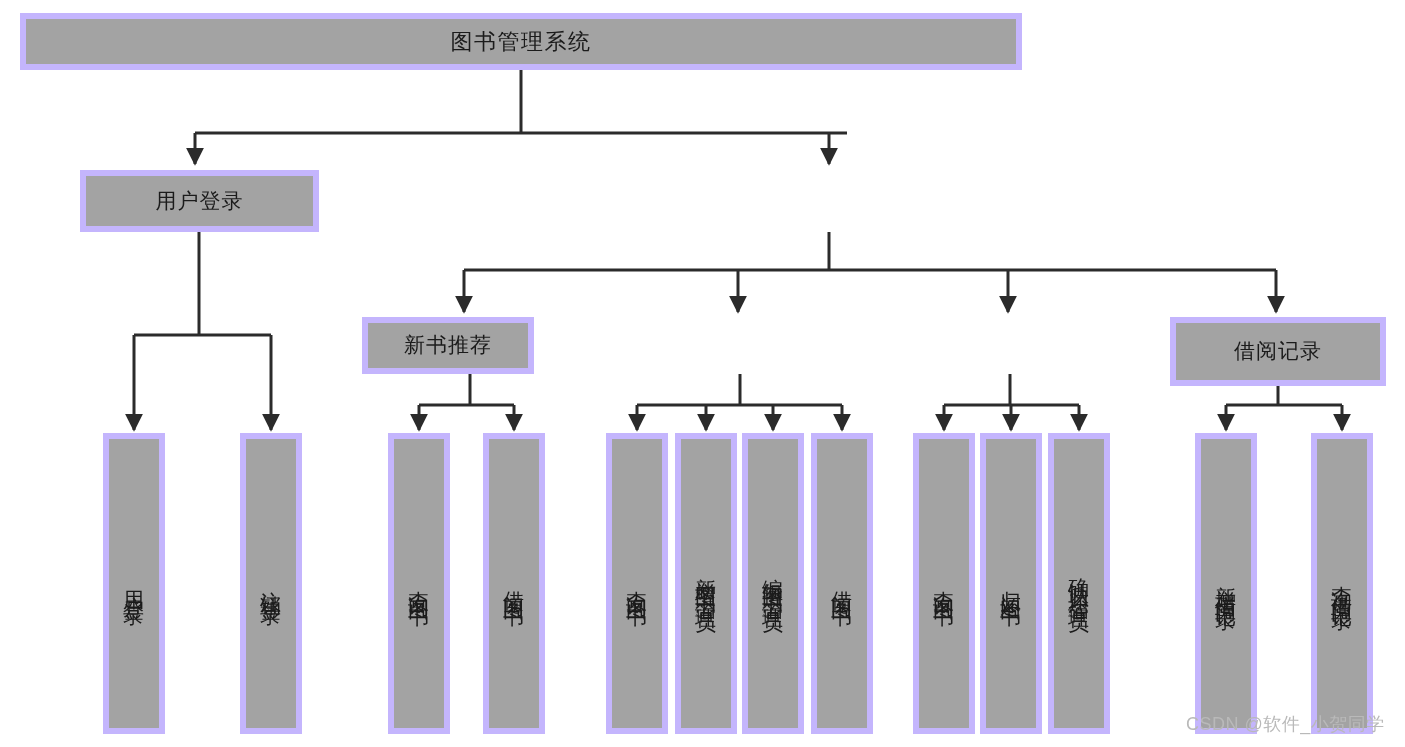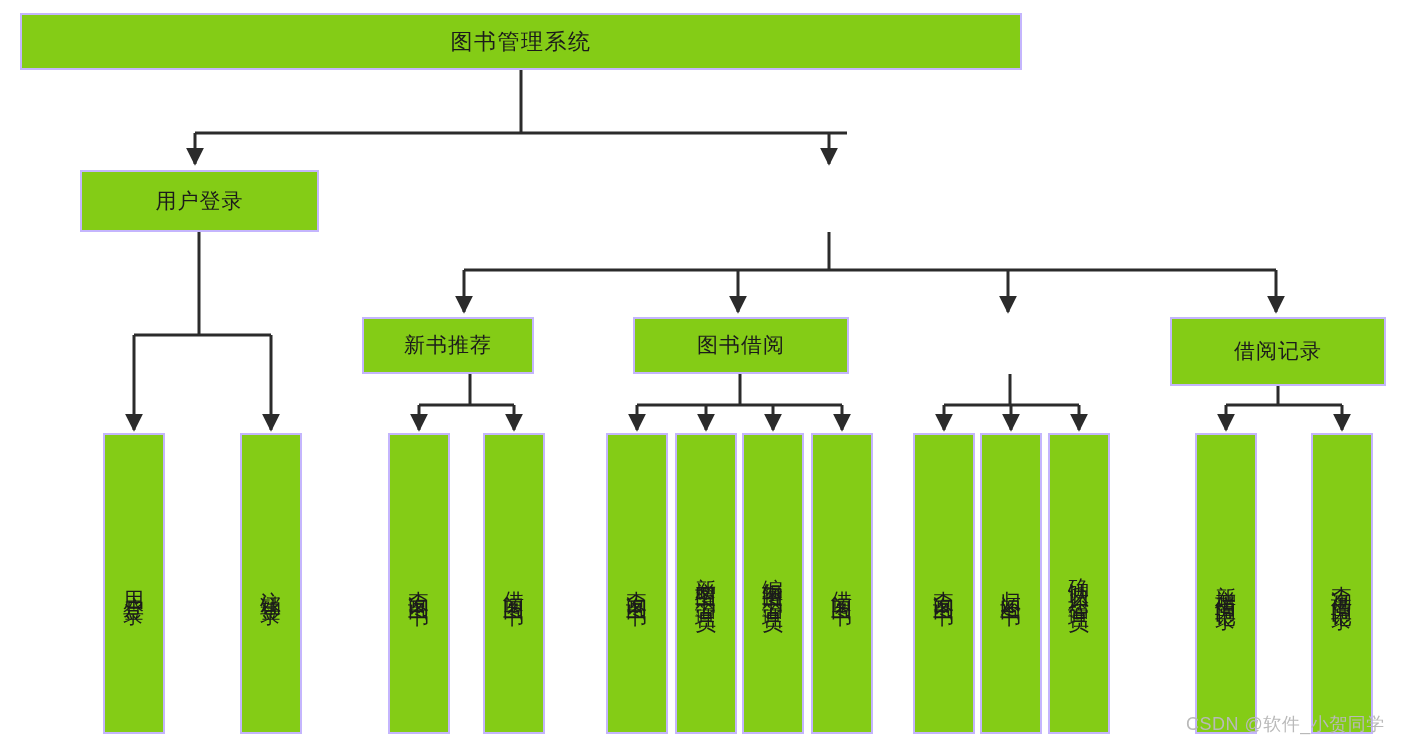--- a/index.html
+++ b/index.html
@@ -23,22 +23,22 @@
     position: absolute;
     left: 0;
     top: 0;
     width: 1405px;
     height: 747px;
     pointer-events: none;
   }
   .node {
     position: absolute;
     box-sizing: border-box;
-    border: 2px solid #c4b5fd;
-    background: #84cc16;
+    border: 6px solid #c4b5fd;
+    background: #a3a3a3;
     display: flex;
     align-items: center;
     justify-content: center;
     color: #1a1a1a;
   }
   .node .lbl {
     display: block;
     text-align: center;
     line-height: 1.16;
     color: #1b1b1b;
@@ -139,23 +139,20 @@
     <span class="lbl">图书管理系统</span>
   </div>
 
   <div class="node horiz" style="left:80px; top:170px; width:239px; height:62px;">
     <span class="lbl">用户登录</span>
   </div>
 
   <div class="node horiz" style="left:362px; top:317px; width:172px; height:57px;">
     <span class="lbl">新书推荐</span>
   </div>
-  <div class="node horiz" style="left:633px; top:317px; width:216px; height:57px;">
-    <span class="lbl">图书借阅</span>
-  </div>
   <div class="node horiz" style="left:1170px; top:317px; width:216px; height:69px;">
     <span class="lbl">借阅记录</span>
   </div>
 
   <div class="node leaf" style="left:103px; top:433px; width:62px; height:301px;">
     <span class="lbl">用户登录</span>
   </div>
   <div class="node leaf" style="left:240px; top:433px; width:62px; height:301px;">
     <span class="lbl">注销登录</span>
   </div>

